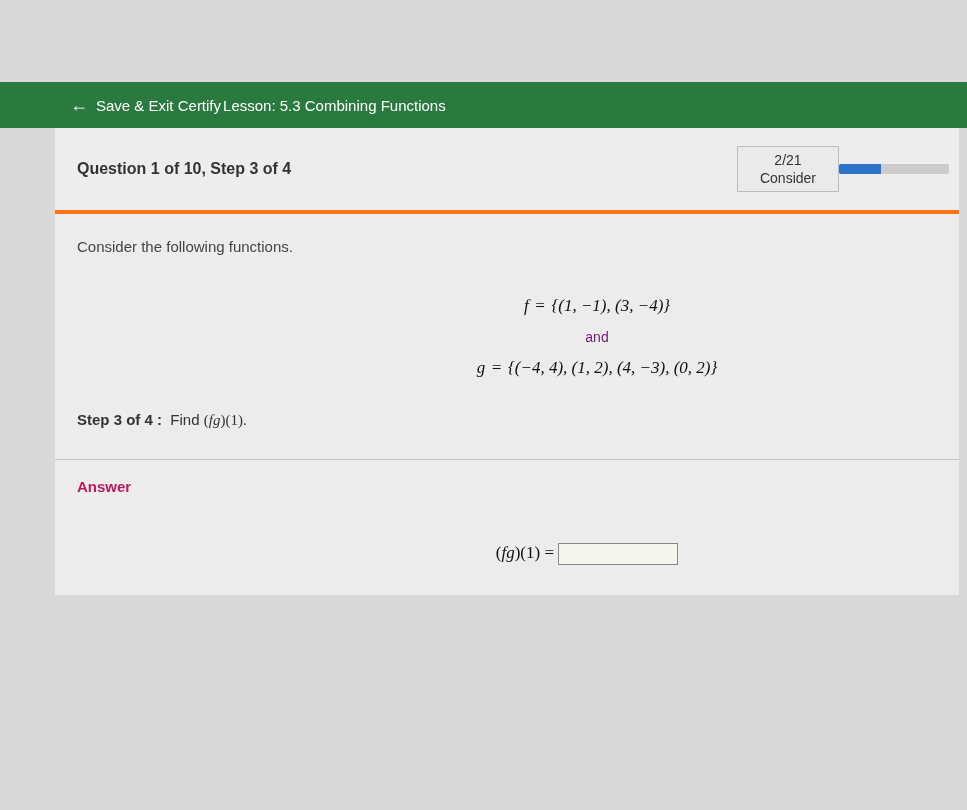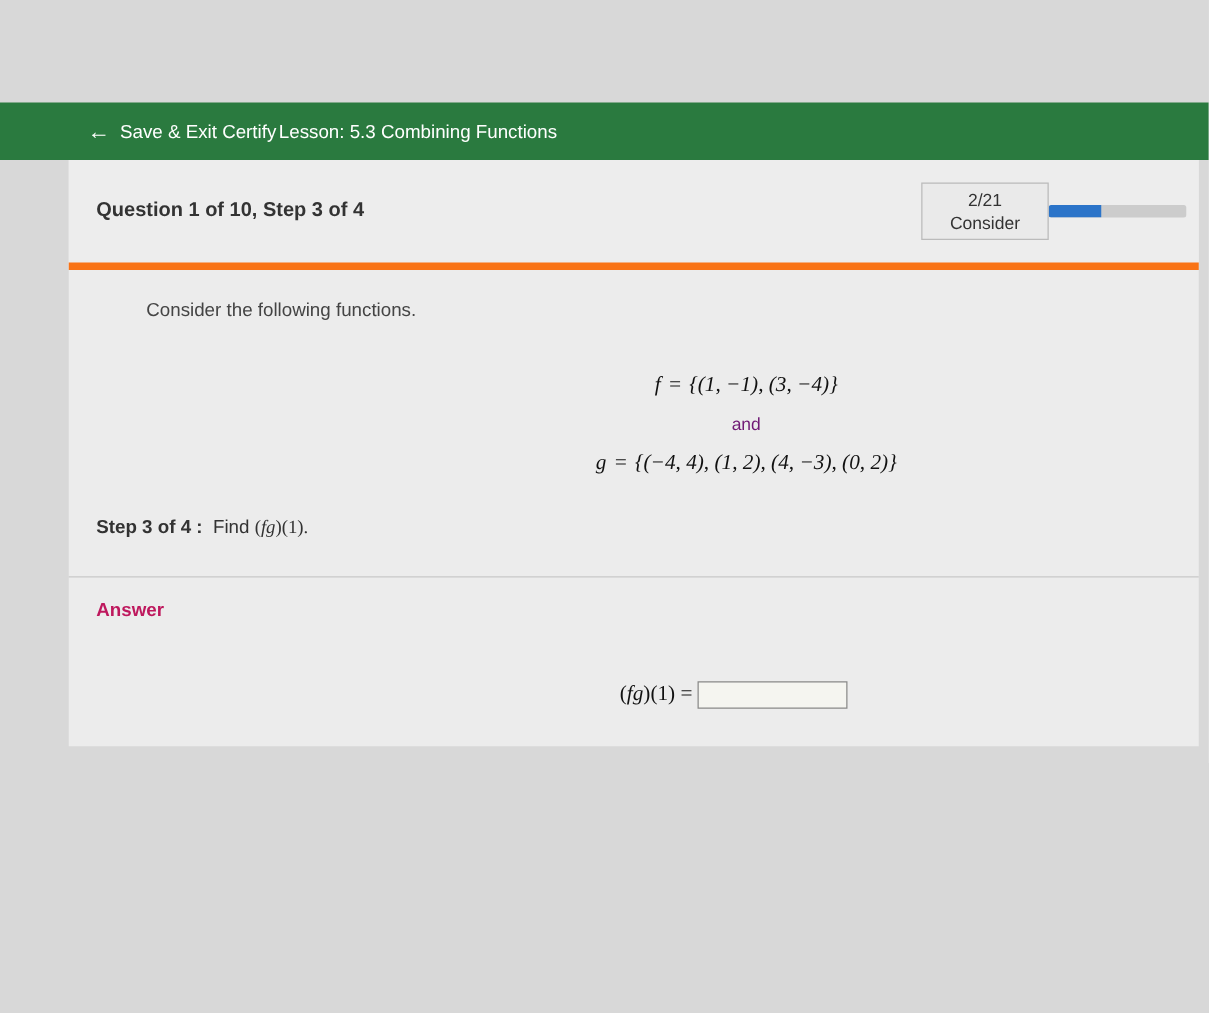--- a/index.html
+++ b/index.html
@@ -41,21 +41,21 @@
     .content-wrapper {
       margin-left: 55px;
       margin-right: 8px;
       background: #ececec;
     }
     .question-header {
       display: flex;
       align-items: center;
       justify-content: space-between;
       padding: 18px 10px 18px 22px;
-      border-bottom: 6px solid #f97316;
+      border-bottom: 4px solid #f97316;
       background: #ededed;
       gap: 20px;
     }
     .question-title {
       font-size: 16px;
       font-weight: bold;
       color: #333;
     }
     .score-box {
       border: 1px solid #bbb;
@@ -85,21 +85,20 @@
       width: 38%;
     }
     .question-body {
       padding: 24px 22px 30px 22px;
       border-bottom: 1px solid #c8c8c8;
     }
     .consider-text {
       font-size: 15px;
       color: #444;
       margin-bottom: 34px;
-      margin-left: 40px;
     }
     .math-display {
       text-align: center;
       font-size: 17px;
       color: #111;
       font-family: 'Times New Roman', Times, serif;
       line-height: 2;
       margin-left: 180px;
     }
     .math-display .and-text {

